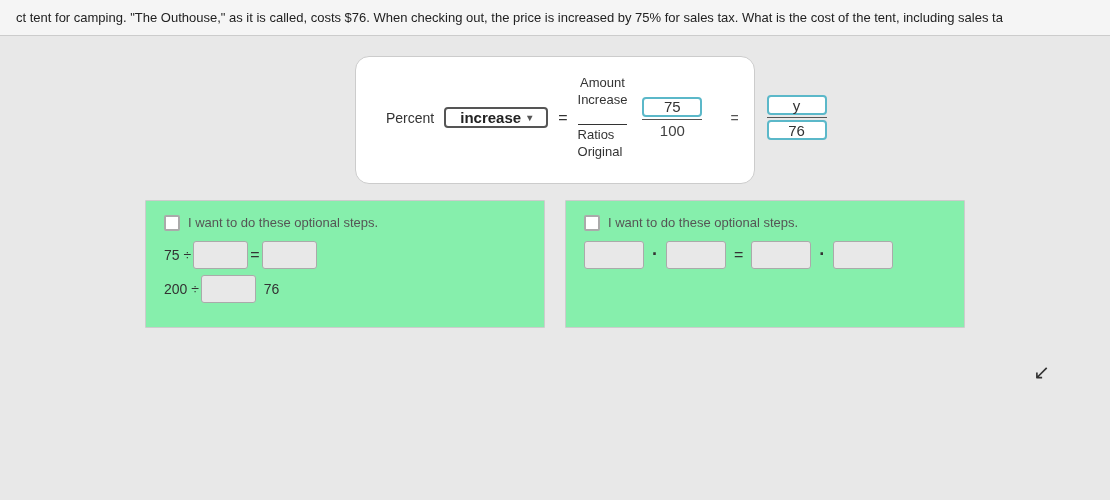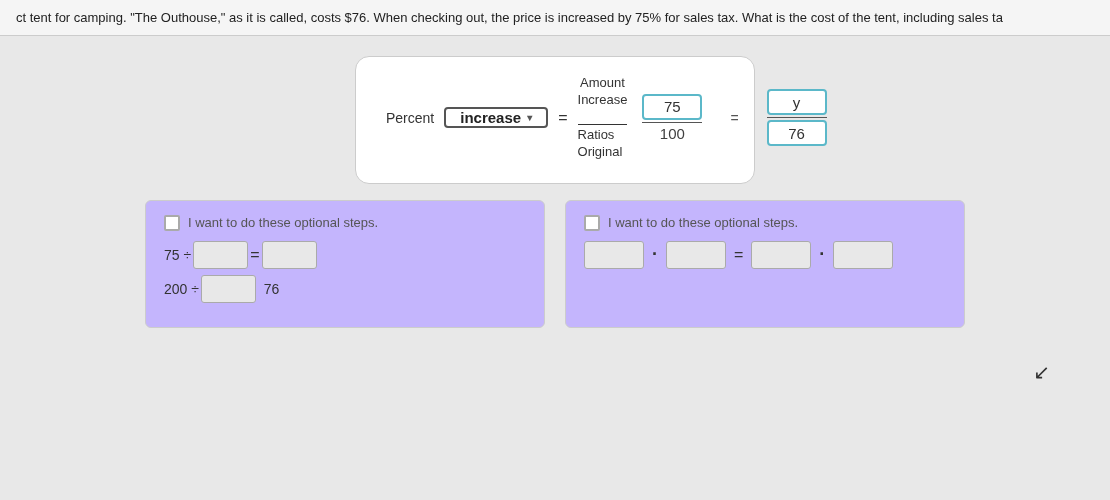--- a/index.html
+++ b/index.html
@@ -107,21 +107,21 @@
       display: flex;
       flex-direction: column;
       align-items: center;
       gap: 2px;
     }
 
     .input-box {
       border: 2px solid #5bb8c9;
       border-radius: 4px;
       width: 60px;
-      height: 26px;
+      height: 20px;
       display: flex;
       align-items: center;
       justify-content: center;
       font-size: 15px;
       color: #333;
       background: #fff;
     }
 
     .divider-line {
       border: none;
@@ -149,23 +149,23 @@
     }
 
     
     .bottom-row {
       display: flex;
       gap: 20px;
       width: 820px;
     }
 
     .optional-card {
-      background: #c4b5fd;
+      background: #86efac;
       border: 1px solid #ccc;
-      border-radius: 6px;
+      border-radius: 1px;
       padding: 14px 27px 18px 18px;
       flex: 1;
     }
 
     .optional-header {
       display: flex;
       align-items: center;
       gap: 8px;
       margin-bottom: 10px;
     }

